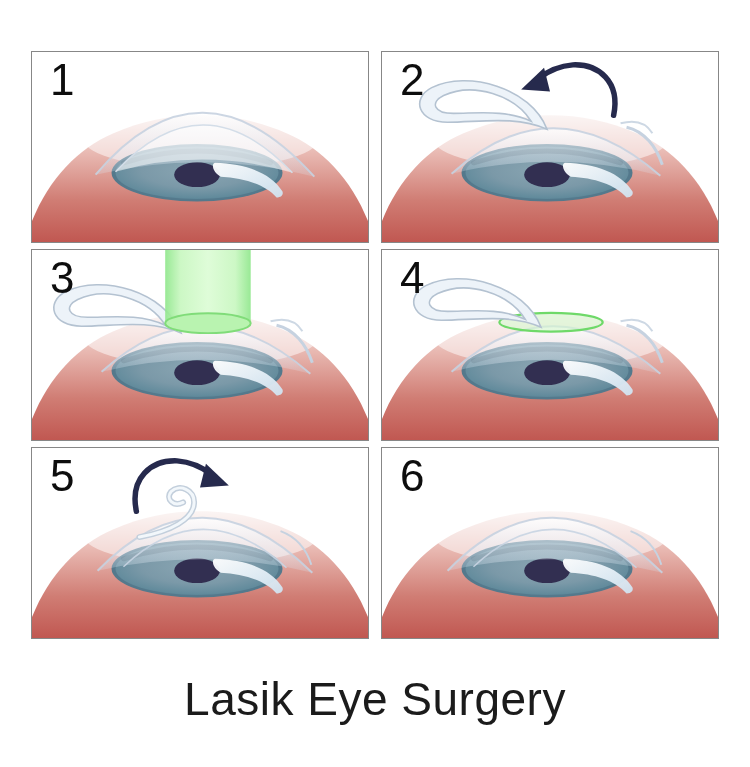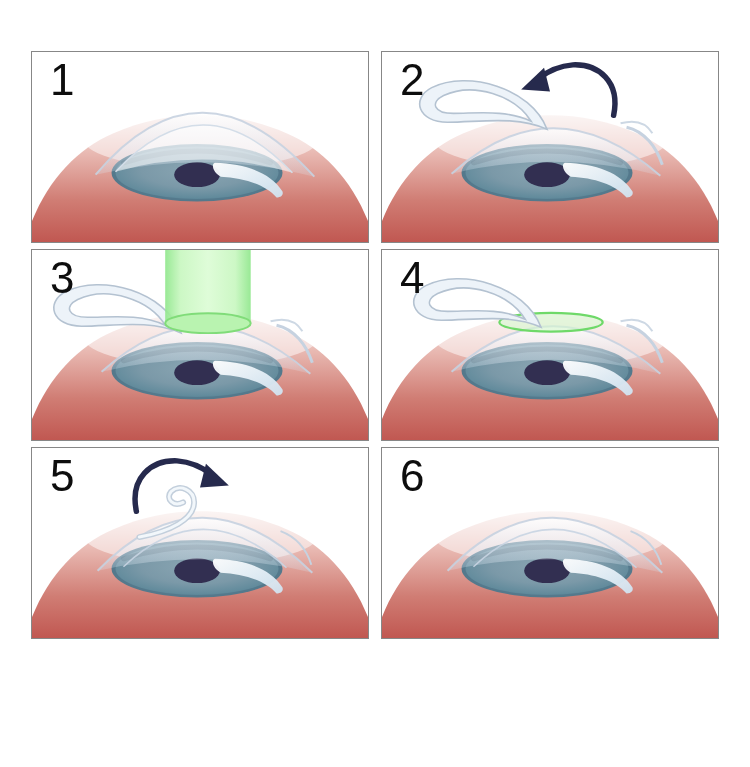--- a/index.html
+++ b/index.html
@@ -167,13 +167,14 @@
     <div class="panel">
       <span class="step-num">6</span>
       <svg viewBox="0 0 338 192" preserveAspectRatio="none">
         <use href="#eyeball"></use>
         <use href="#domeFlat"></use>
       </svg>
     </div>
 
   </div>
 
+  <div class="title">Lasik Eye Surgery</div>
 </div>
 
 </body></html>

